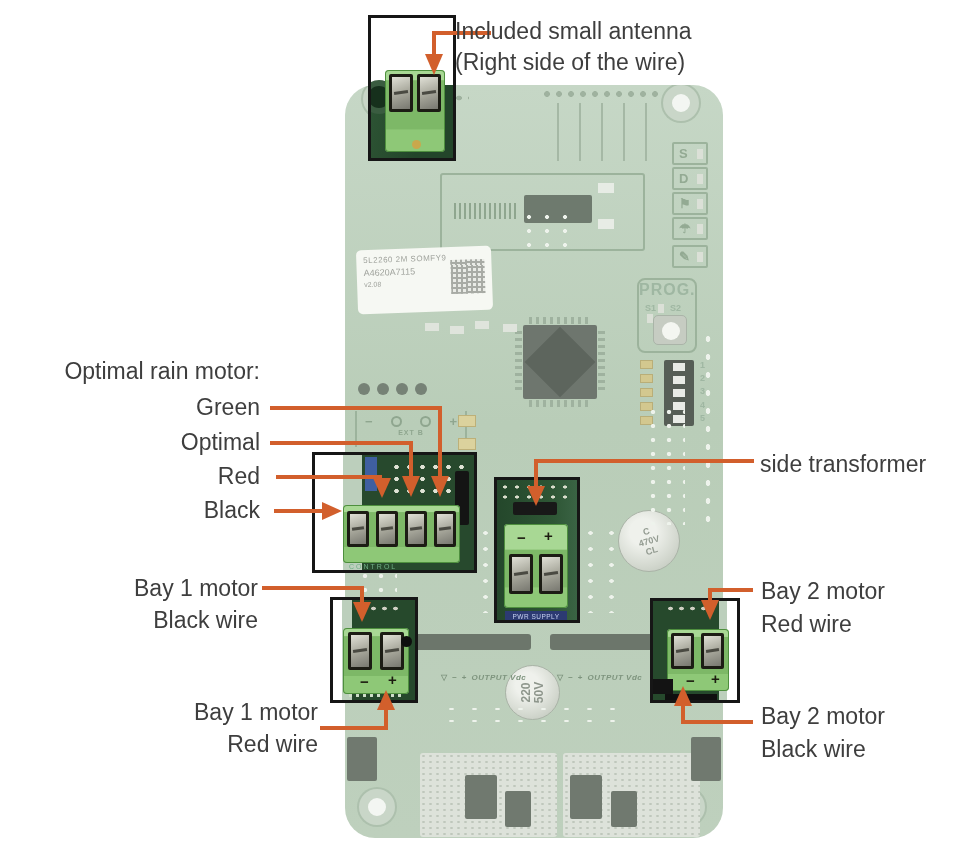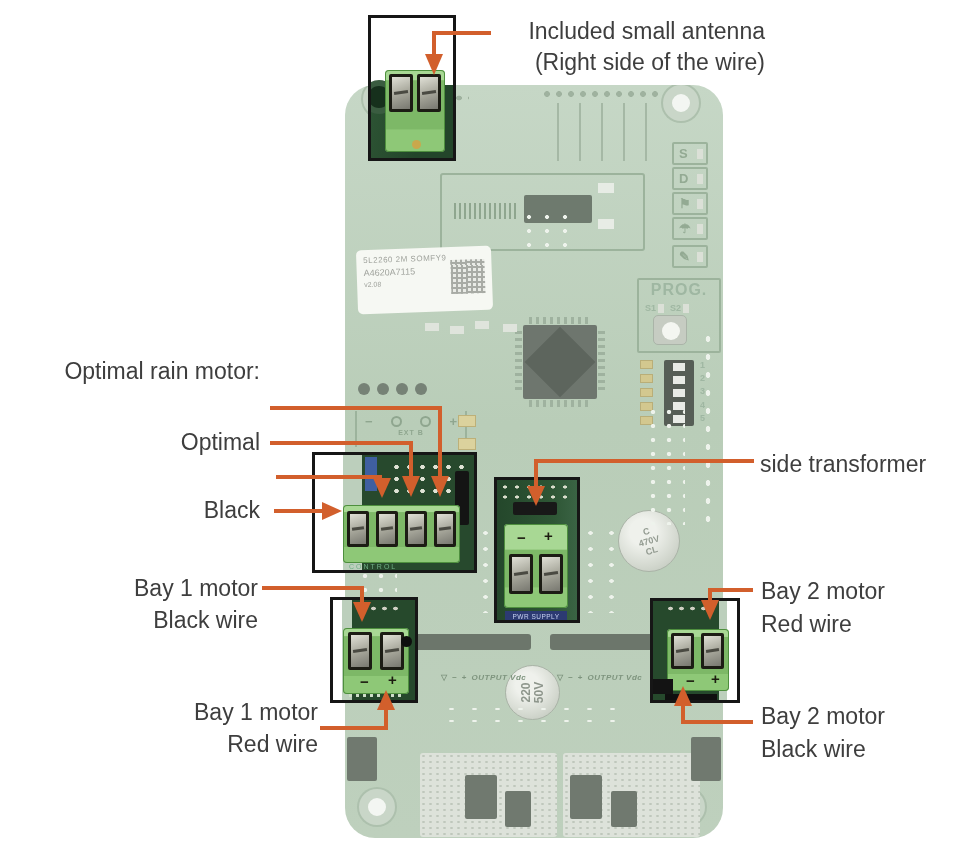--- a/index.html
+++ b/index.html
@@ -26,21 +26,21 @@
              border:2px solid #9cb39c;border-radius:3px}
   #rf-module .ic{position:absolute;left:82px;top:20px;width:68px;height:28px;background:#6e7a6e;border-radius:2px}
   #rf-module .hatch{position:absolute;left:12px;top:28px;width:62px;height:16px;
                     background:repeating-linear-gradient(90deg,#8fa68f 0 2px,transparent 2px 5px)}
   #rf-module .p1,#rf-module .p2{position:absolute;left:156px;width:16px;height:10px;background:#e7ece5}
   #rf-module .p1{top:8px}#rf-module .p2{top:44px}
   .sibox{position:absolute;left:327px;width:36px;height:23px;border:2px solid #9cb39c;border-radius:2px}
   .sibox .glyph{position:absolute;left:5px;top:2px;font-size:13px;font-weight:bold;color:#93aa93;line-height:16px}
   .sibox .led{position:absolute;right:3px;top:5px;width:6px;height:10px;background:#dbe0d7}
   #si-0{top:57px}#si-1{top:82px}#si-2{top:107px}#si-3{top:132px}#si-4{top:160px}
-  #prog-box{position:absolute;left:292px;top:193px;width:84px;height:75px;border:2px solid #9cb39c;border-radius:2px}
+  #prog-box{position:absolute;left:292px;top:193px;width:60px;height:75px;border:2px solid #9cb39c;border-radius:8px}
   #prog-box .plabel{position:absolute;left:0;top:1px;width:100%;text-align:center;
                     font-size:16px;font-weight:bold;letter-spacing:1px;color:#9fb7a2}
   #prog-box .srow{position:absolute;left:6px;top:23px;font-size:9px;font-weight:bold;color:#9fb7a2}
   #prog-box .srow i{display:inline-block;width:6px;height:9px;background:#dbe0d7;margin:0 6px 0 2px;vertical-align:middle}
   #prog-box .pbtn{position:absolute;left:14px;top:35px;width:34px;height:30px;background:#c6ccc2;
                   border:1px solid #aab4a8;border-radius:5px}
   #prog-box .pbtn::after{content:"";position:absolute;left:8px;top:6px;width:18px;height:18px;
                   border-radius:50%;background:#f4f6f1}
   #sticker{position:absolute;left:12px;top:163px;width:135px;height:64px;background:#f6f8f3;
            border-radius:5px;transform:rotate(-2deg);padding:6px 7px;color:#a0a39d}
@@ -180,21 +180,21 @@
   #box-bay2 .tplu{left:44px;top:42px}
 
   
   .arrows{position:absolute;left:0;top:0;width:980px;height:851px;pointer-events:none}
   .arrows polyline{fill:none;stroke:#d25f2c;stroke-width:4}
   .arrows polygon{fill:#d25f2c}
 
   
   .label{position:absolute;color:#3e3e3e;font-size:23px;line-height:31px}
   .wire{position:absolute;color:#3e3e3e;font-size:23px;line-height:26px;left:20px;width:240px;text-align:right}
-  #lab-antenna{left:455px;top:16px;width:310px;text-align:right}
+  #lab-antenna{left:455px;top:16px;width:310px;text-align:left}
   #lab-rain-title{left:20px;top:358px;width:240px;text-align:right;line-height:26px}
   #w0{top:394px}#w1{top:429px}#w2{top:463px}#w3{top:497px}
   #lab-power{left:760px;top:449px}
   #lab-bay1-black{left:40px;top:572px;width:218px;text-align:right;line-height:32px}
   #lab-bay1-red{left:40px;top:696px;width:278px;text-align:right;line-height:32px}
   #lab-bay2-red{left:761px;top:575px;line-height:33px}
   #lab-bay2-black{left:761px;top:700px;line-height:33px}
 </style>
 </head>
 <body>
@@ -460,21 +460,23 @@
       <polyline points="753,722 683,722 683,705"></polyline>
         <polygon points="674,706 692,706 683,686"></polygon>
     </g>
   </svg>
 
   <div class="label" id="lab-antenna">
     <div>Included small antenna</div>
     <div>(Right side of the wire)</div>
   </div>
   <div class="label" id="lab-rain-title">Optimal rain motor:</div>
+  <div class="wire" id="w0">Green</div>
   <div class="wire" id="w1">Optimal</div>
+  <div class="wire" id="w2">Red</div>
   <div class="wire" id="w3">Black</div>
   <div class="label" id="lab-power">
     <div>side transformer</div>
   </div>
   <div class="label" id="lab-bay1-black">
     <div>Bay 1 motor</div>
     <div>Black wire</div>
   </div>
   <div class="label" id="lab-bay1-red">
     <div>Bay 1 motor</div>

